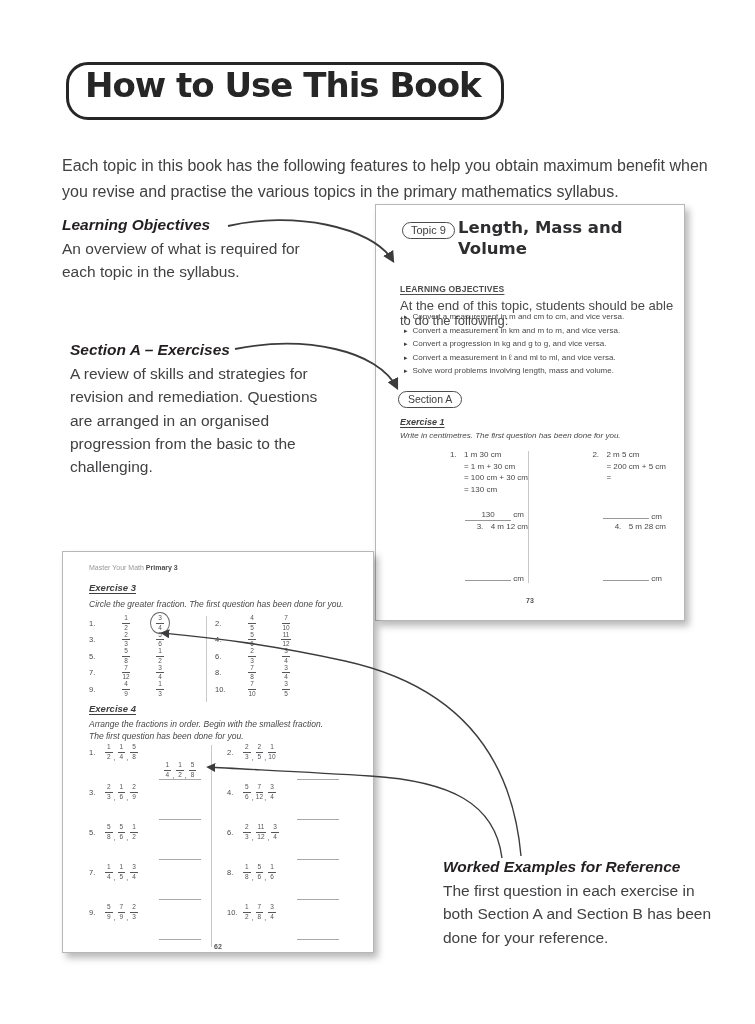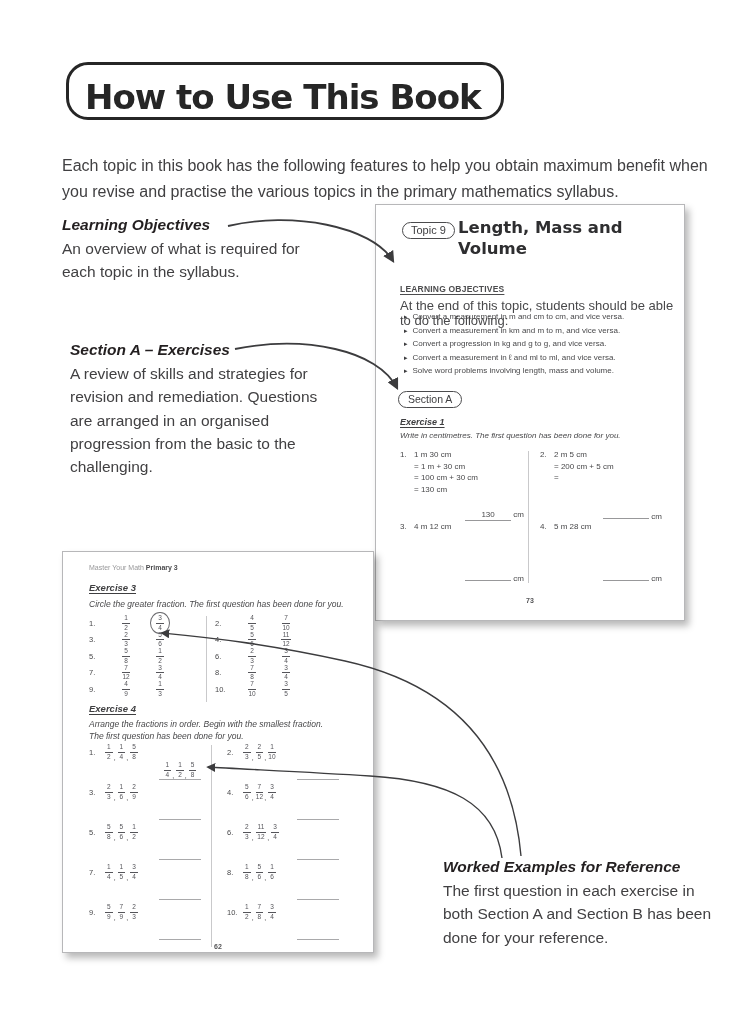--- a/index.html
+++ b/index.html
@@ -1,21 +1,21 @@
 <!DOCTYPE html>
 <html><head>
 <meta charset="utf-8">
 <style>
   html,body{margin:0;padding:0;background:#ffffff;}
   .canvas{position:relative;width:755px;height:1024px;background:#ffffff;overflow:hidden;
           font-family:"Liberation Sans",sans-serif;color:#414042;}
 
   
   .title-box{position:absolute;left:66px;top:62px;width:438px;height:58px;
-             border:3.5px solid #262626;border-radius:22px;display:flex;align-items:flex-end;
+             border:3.5px solid #262626;border-radius:22px;display:flex;align-items:flex-start;
              padding-left:16px;box-sizing:border-box;}
   .title-box .t{font-family:"DejaVu Sans",sans-serif;font-weight:bold;font-size:34px;
                 letter-spacing:-1px;color:#262626;white-space:nowrap;}
 
   .intro{position:absolute;left:62px;top:137px;width:648px;font-size:16px;line-height:1.6;color:#414042;}
 
   
   .ann{position:absolute;}
   .ann .ann-h{font-weight:bold;font-style:italic;font-size:15.5px;color:#231f20;margin-bottom:3px;}
   .ann .ann-b{font-size:15.5px;line-height:1.5;color:#414042;}
@@ -42,21 +42,21 @@
   .obj-bullet{font-size:7px;margin-right:5px;color:#3e3e40;}
   .sectionA{position:absolute;left:22px;top:186px;font-size:10.5px;padding:1px 9px 2px;border-radius:10px;}
   .exlabel{font-size:9px;font-weight:bold;font-style:italic;text-decoration:underline;
            text-underline-offset:1.5px;color:#3e3e40;}
   .instr{font-size:8px;font-style:italic;}
   .p73-exlabel{position:absolute;left:24px;top:212px;}
   .p73-instr{position:absolute;left:24px;top:226px;}
 
   .q-grid{position:absolute;left:24px;top:244px;width:268px;display:grid;
           grid-template-columns:128px 126px;column-gap:12px;font-size:8px;}
-  .q-cell{display:flex;flex-direction:column;position:relative;}
+  .q-cell{display:flex;flex-direction:column;position:relative;align-items:flex-end;}
   .q-cell.tall{height:72px;}
   .q-cell.short{height:62px;}
   .q-line{line-height:11.5px;}
   .q-line.cont{padding-left:14px;}
   .q-num{display:inline-block;width:14px;}
   .q-ans{margin-top:auto;text-align:right;padding-right:4px;}
   .ansline{display:inline-block;min-width:46px;border-bottom:0.8px solid #98989a;text-align:center;
            height:10px;line-height:10px;}
   .divider{position:absolute;width:1px;background:#c9c9cb;}
   .d73{left:152px;top:246px;height:132px;}

